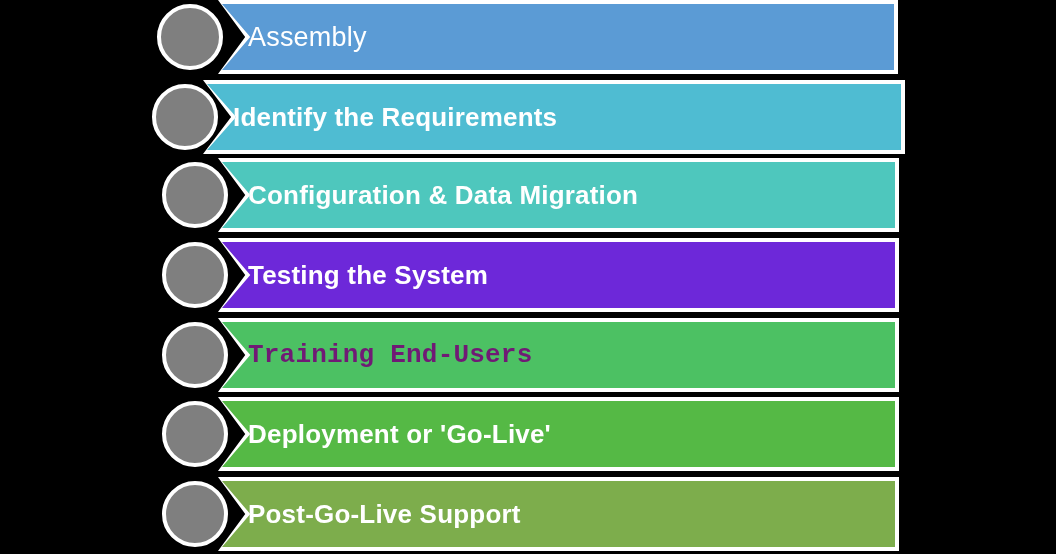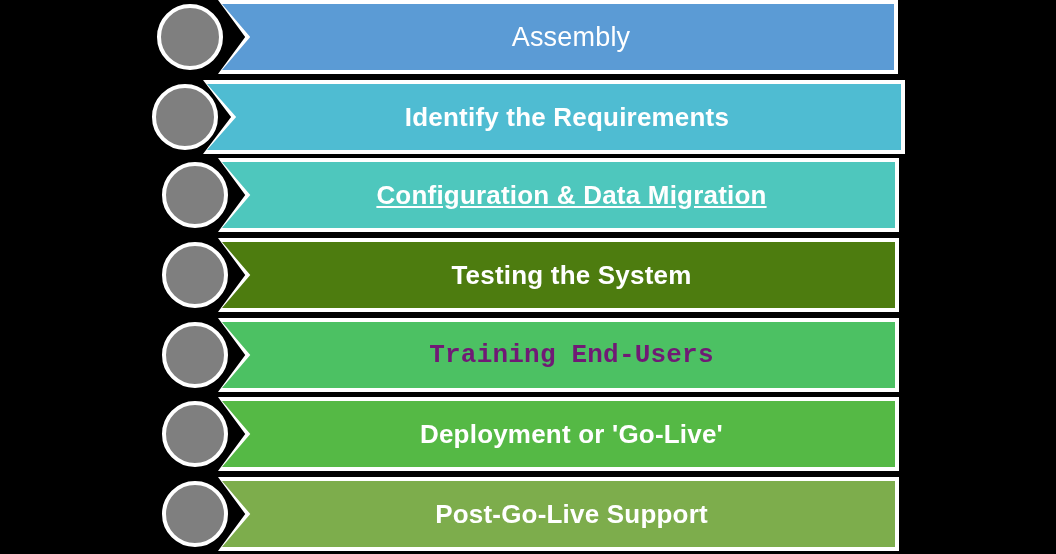--- a/index.html
+++ b/index.html
@@ -45,21 +45,21 @@
     clip-path: polygon(0% 0%, 100% 0%, 100% 100%, 0% 100%, 4.0% 50%);
   }
 
   .bar-label {
     position: relative;
     color: #ffffff;
     font-size: 26px;
     font-weight: 700;
     letter-spacing: 0.2px;
     white-space: nowrap;
-    text-align: center;
+    text-align: left;
     width: 100%;
     padding-left: 26px;
     box-sizing: border-box;
   }
   .bar-label.regular {
     font-weight: 400;
     font-size: 27px;
   }
 
   
@@ -88,27 +88,27 @@
     <div class="step" style="top: 84px; left: 0px; width: 1056px; padding-left: 7px;">
       <div class="bar-outline" style="left: 203px; width: 702px;"></div>
       <div class="bar" style="left: 207px; width: 694px; background: rgb(79, 188, 210);">
         <div class="bar-label" style="color: rgb(255, 255, 255);">Identify the Requirements</div>
       </div>
       <div class="marker" style="left: 152px; background: rgb(127, 127, 127); border-color: rgb(255, 255, 255);"></div>
     </div>
     <div class="step" style="top: 162px; left: 0px; width: 1056px;">
       <div class="bar-outline" style="left: 218px; width: 681px;"></div>
       <div class="bar" style="left: 222px; width: 673px; background: rgb(78, 199, 189);">
-        <div class="bar-label" style="color: rgb(255, 255, 255); text-decoration: underline;">Configuration &amp; Data Migration</div>
+        <div class="bar-label" style="color: rgb(255, 255, 255);">Configuration &amp; Data Migration</div>
       </div>
       <div class="marker" style="left: 162px; background: rgb(127, 127, 127); border-color: rgb(255, 255, 255);"></div>
     </div>
     <div class="step" style="top: 242px; left: 0px; width: 1056px;">
       <div class="bar-outline" style="left: 218px; width: 681px;"></div>
-      <div class="bar" style="left: 222px; width: 673px; background: #4d7c0f;">
+      <div class="bar" style="left: 222px; width: 673px; background: #6d28d9;">
         <div class="bar-label" style="color: rgb(255, 255, 255);">Testing the System</div>
       </div>
       <div class="marker" style="left: 162px; background: rgb(127, 127, 127); border-color: rgb(255, 255, 255);"></div>
     </div>
     <div class="step" style="top: 322px; left: 0px; width: 1056px;">
       <div class="bar-outline" style="left: 218px; width: 681px;"></div>
       <div class="bar" style="left: 222px; width: 673px; background: rgb(76, 193, 99);">
         <div class="bar-label" style="color: #701a75; font-family: Liberation Mono, monospace;">Training End-Users</div>
       </div>
       <div class="marker" style="left: 162px; background: rgb(127, 127, 127); border-color: rgb(255, 255, 255);"></div>

